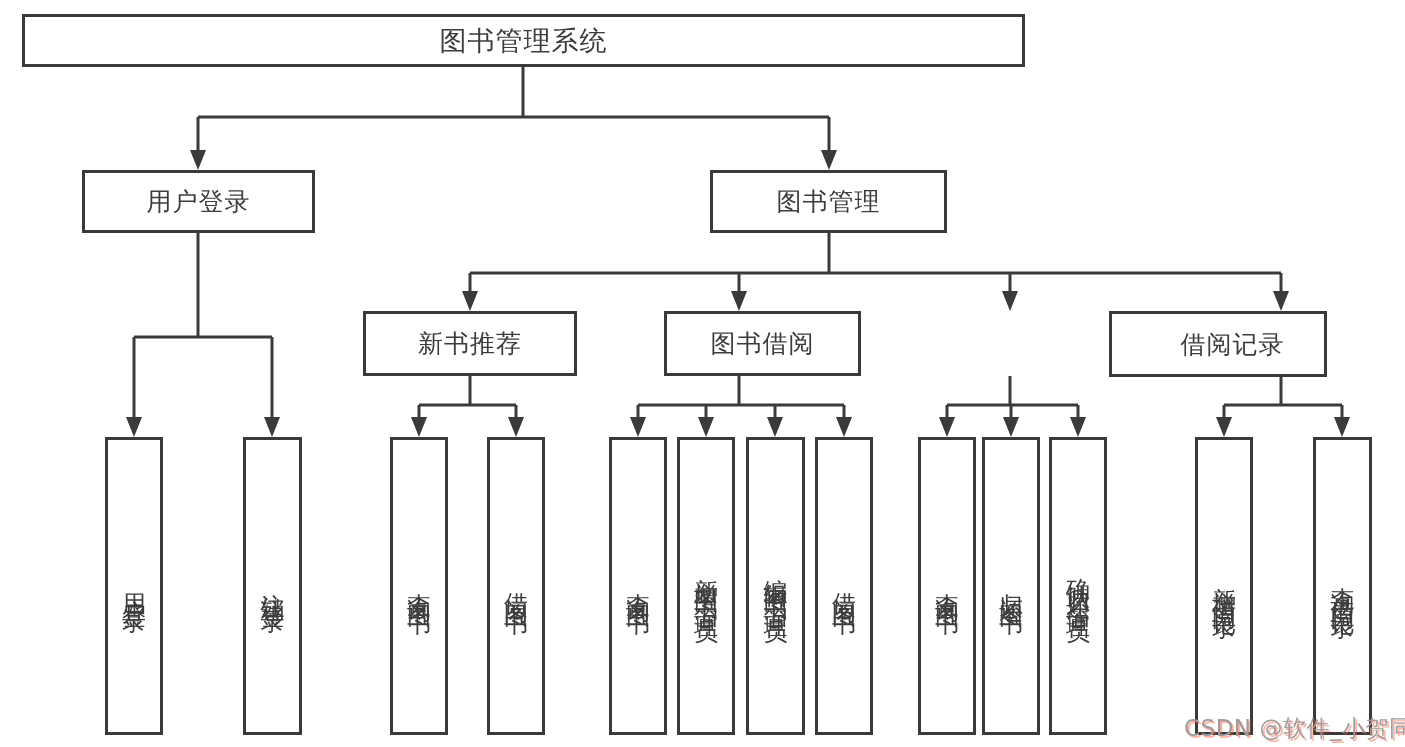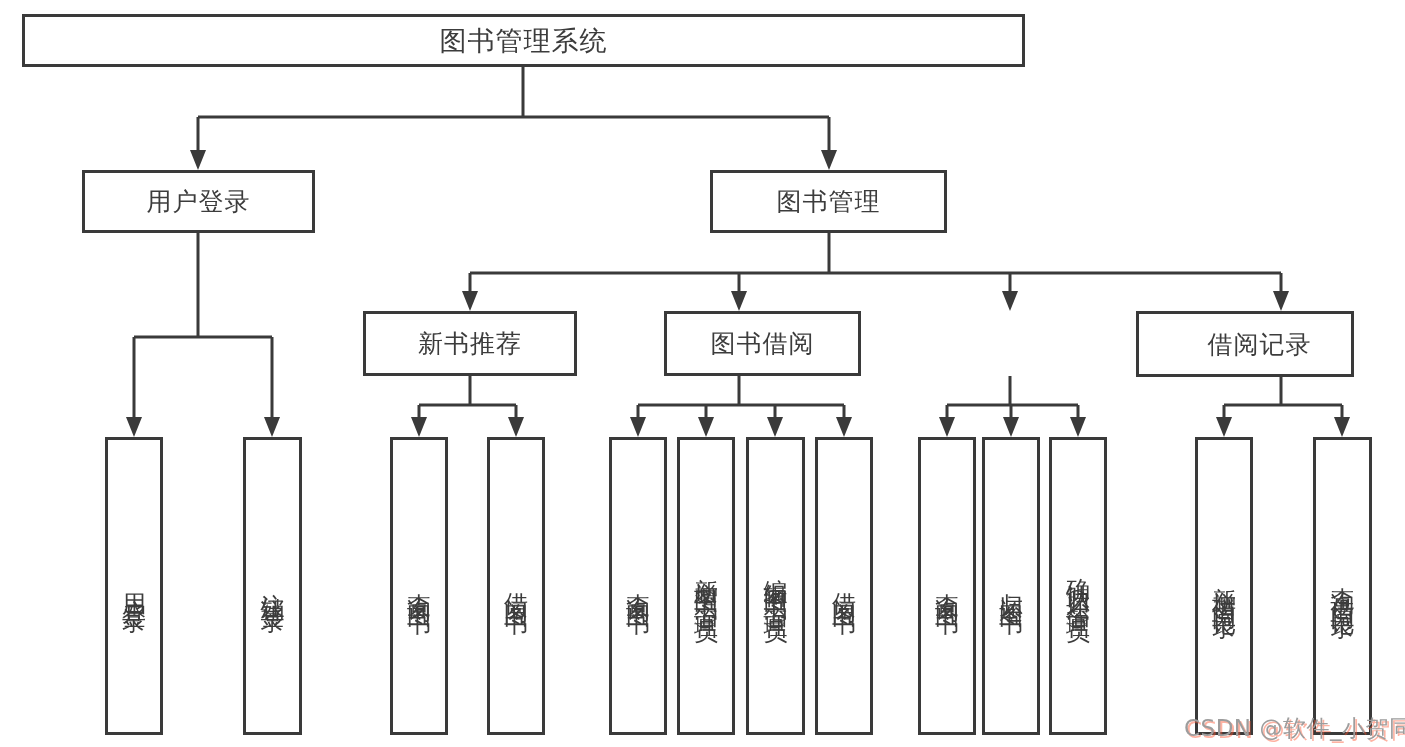--- a/index.html
+++ b/index.html
@@ -100,21 +100,21 @@
     <polygon points="1334,417 1350,417 1342,437" fill="#3a3a3a" stroke="none"></polygon>
   </svg>
 
   <div class="box h root" style="left:22px; top:14px; width:1003px; height:53px;">图书管理系统</div>
 
   <div class="box h" style="left:82px; top:170px; width:233px; height:63px;">用户登录</div>
   <div class="box h" style="left:710px; top:170px; width:237px; height:63px;">图书管理</div>
 
   <div class="box h" style="left:363px; top:311px; width:214px; height:65px;">新书推荐</div>
   <div class="box h" style="left:632px; top:311px; width:197px; height:65px;margin-left:32px;">图书借阅</div>
-  <div class="box h" style="left:1136px; top:311px; width:218px; height:66px;padding-left:29px;">借阅记录</div>
+  <div class="box h" style="left:1109px; top:311px; width:218px; height:66px;padding-left:29px;">借阅记录</div>
 
   <div class="box v" style="left:105px; top:437px; width:58px; height:298px;">用户登录</div>
   <div class="box v" style="left:243px; top:437px; width:59px; height:298px;">注销登录</div>
 
   <div class="box v" style="left:390px; top:437px; width:58px; height:298px;">查询图书</div>
   <div class="box v" style="left:487px; top:437px; width:58px; height:298px;">借阅图书</div>
 
   <div class="box v" style="left:609px; top:437px; width:58px; height:298px;">查询图书</div>
   <div class="box v" style="left:677px; top:437px; width:58px; height:298px;">新增图书（管理员）</div>
   <div class="box v" style="left:746px; top:437px; width:59px; height:298px;">编辑图书（管理员）</div>

